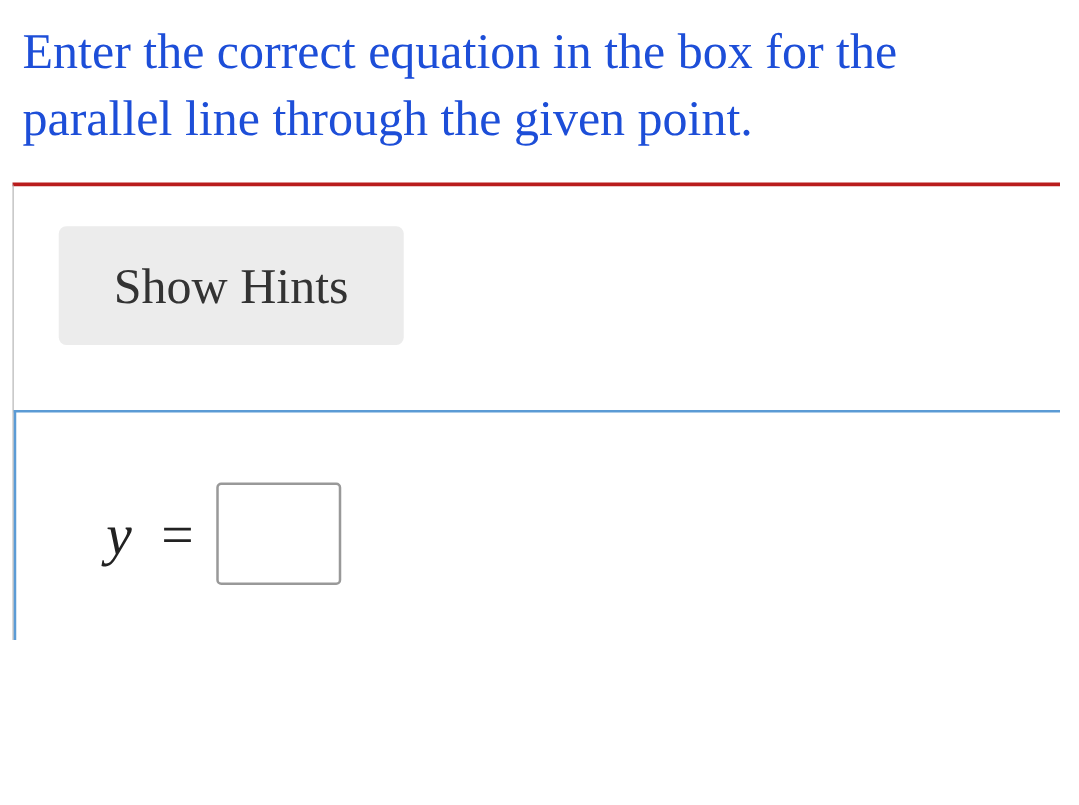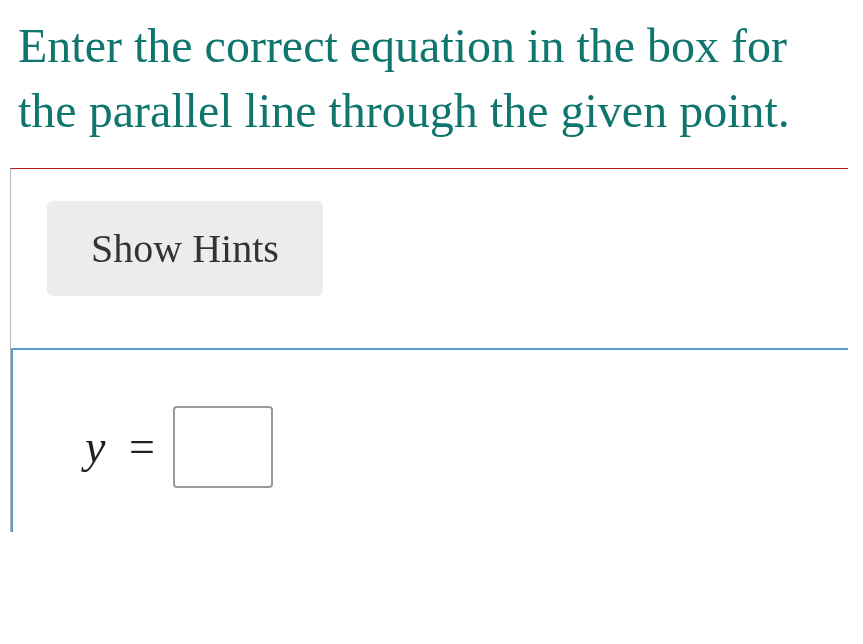--- a/index.html
+++ b/index.html
@@ -8,28 +8,28 @@
       box-sizing: border-box;
     }
     body {
       font-family: 'Times New Roman', Times, serif;
       background: #ffffff;
       width: 863px;
       height: 644px;
       overflow: hidden;
     }
     .instruction {
-      font-size: 48px;
-      color: #0f766e;
+      font-size: 40px;
+      color: #1d4ed8;
       line-height: 1.35;
       padding: 14px 18px 24px 18px;
       font-weight: 400;
     }
     .problem-container {
-      border-top: 1px solid #b91c1c;
+      border-top: 3px solid #b91c1c;
       border-left: 1px solid #b8b8b8;
       margin-left: 10px;
       margin-right: 15px;
       padding: 32px 0 0 36px;
     }
     .hints-button {
       background: #ececec;
       border: none;
       border-radius: 6px;
       font-family: 'Times New Roman', Times, serif;

